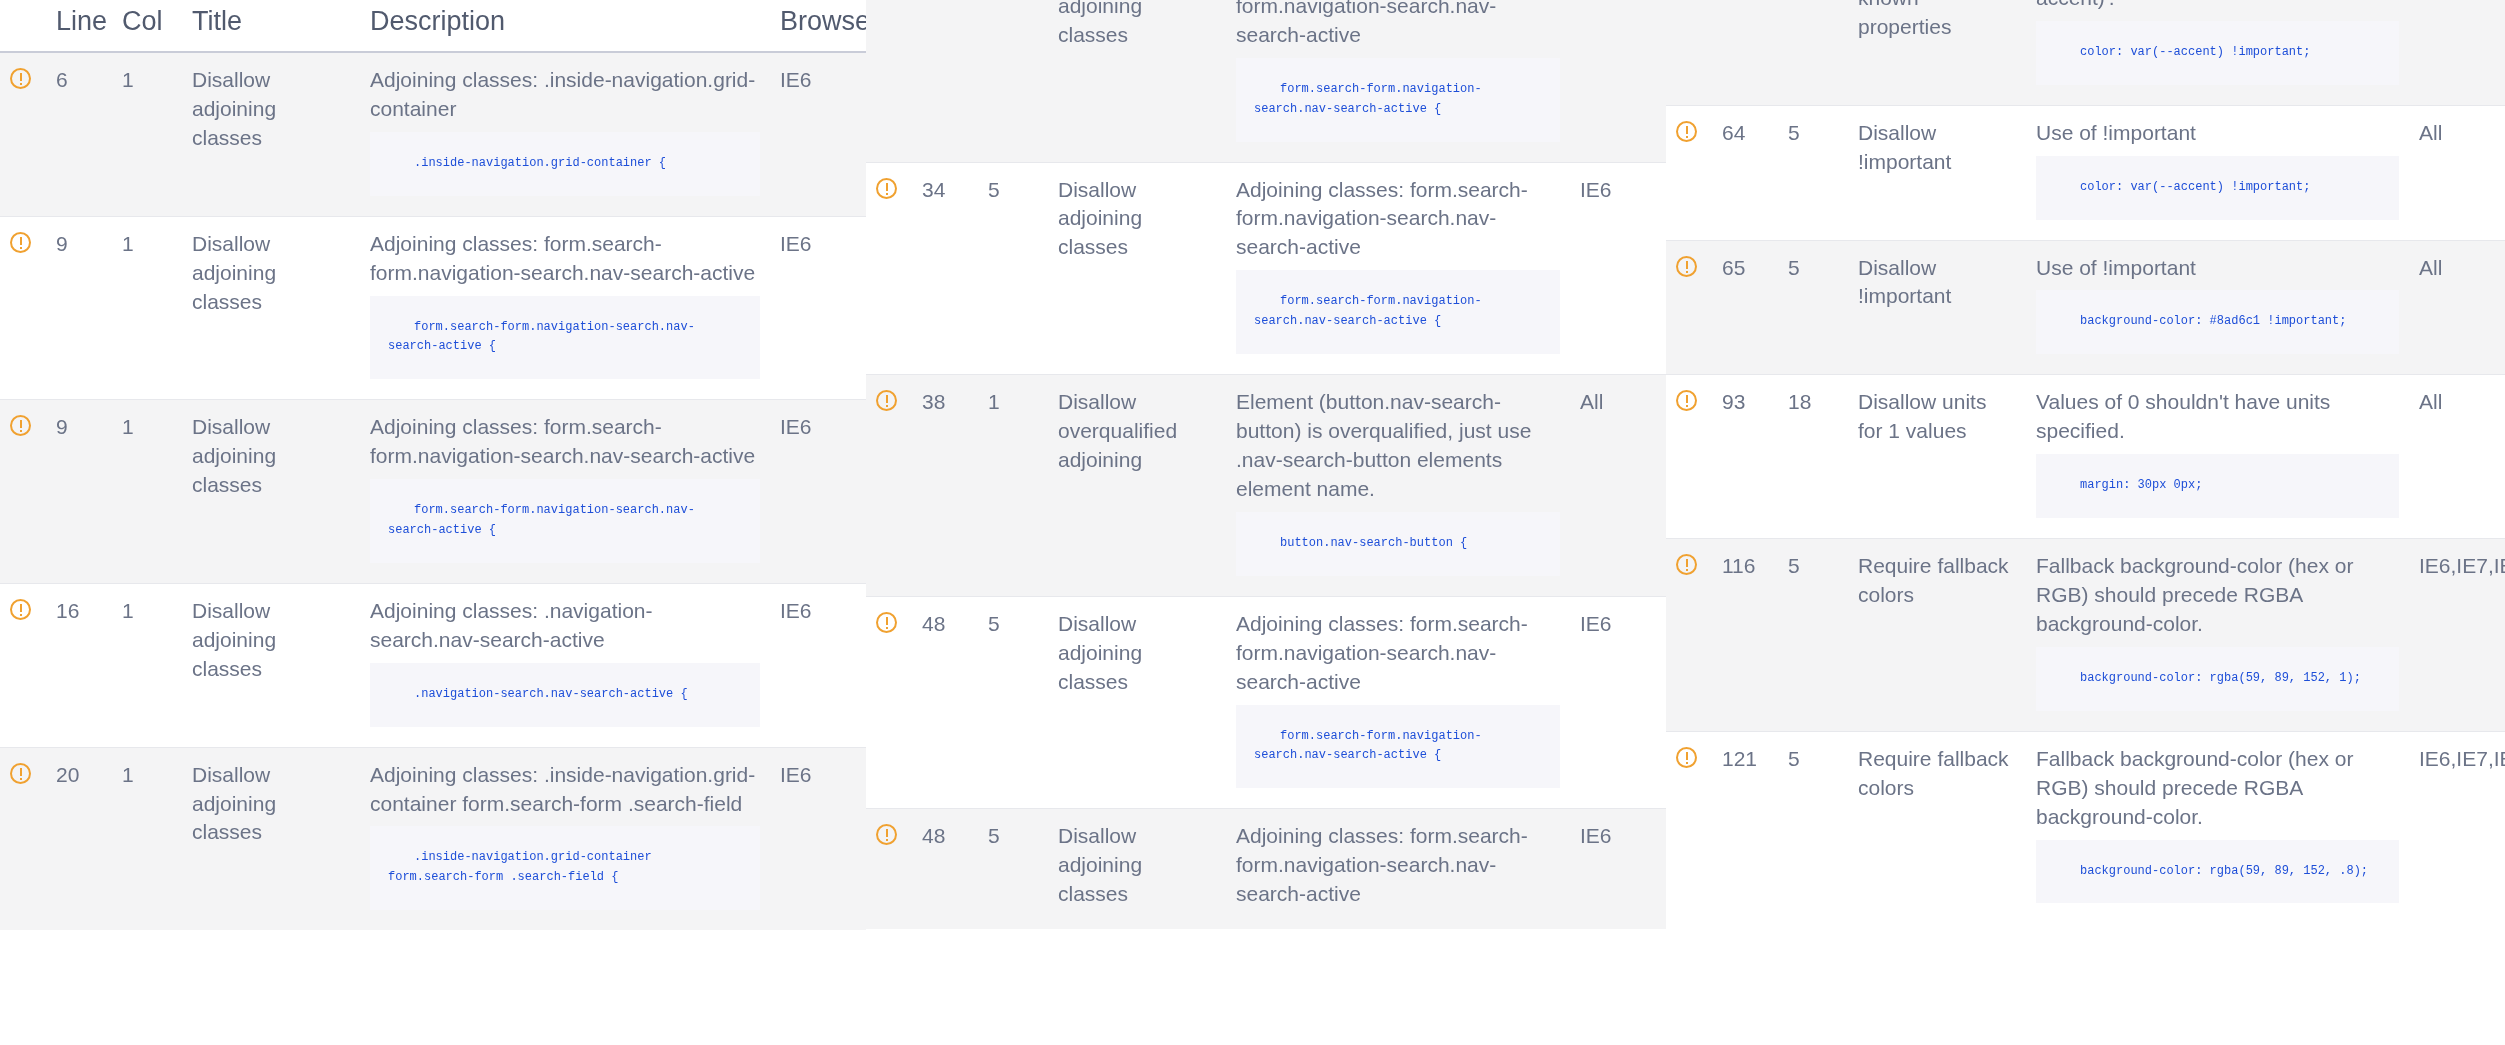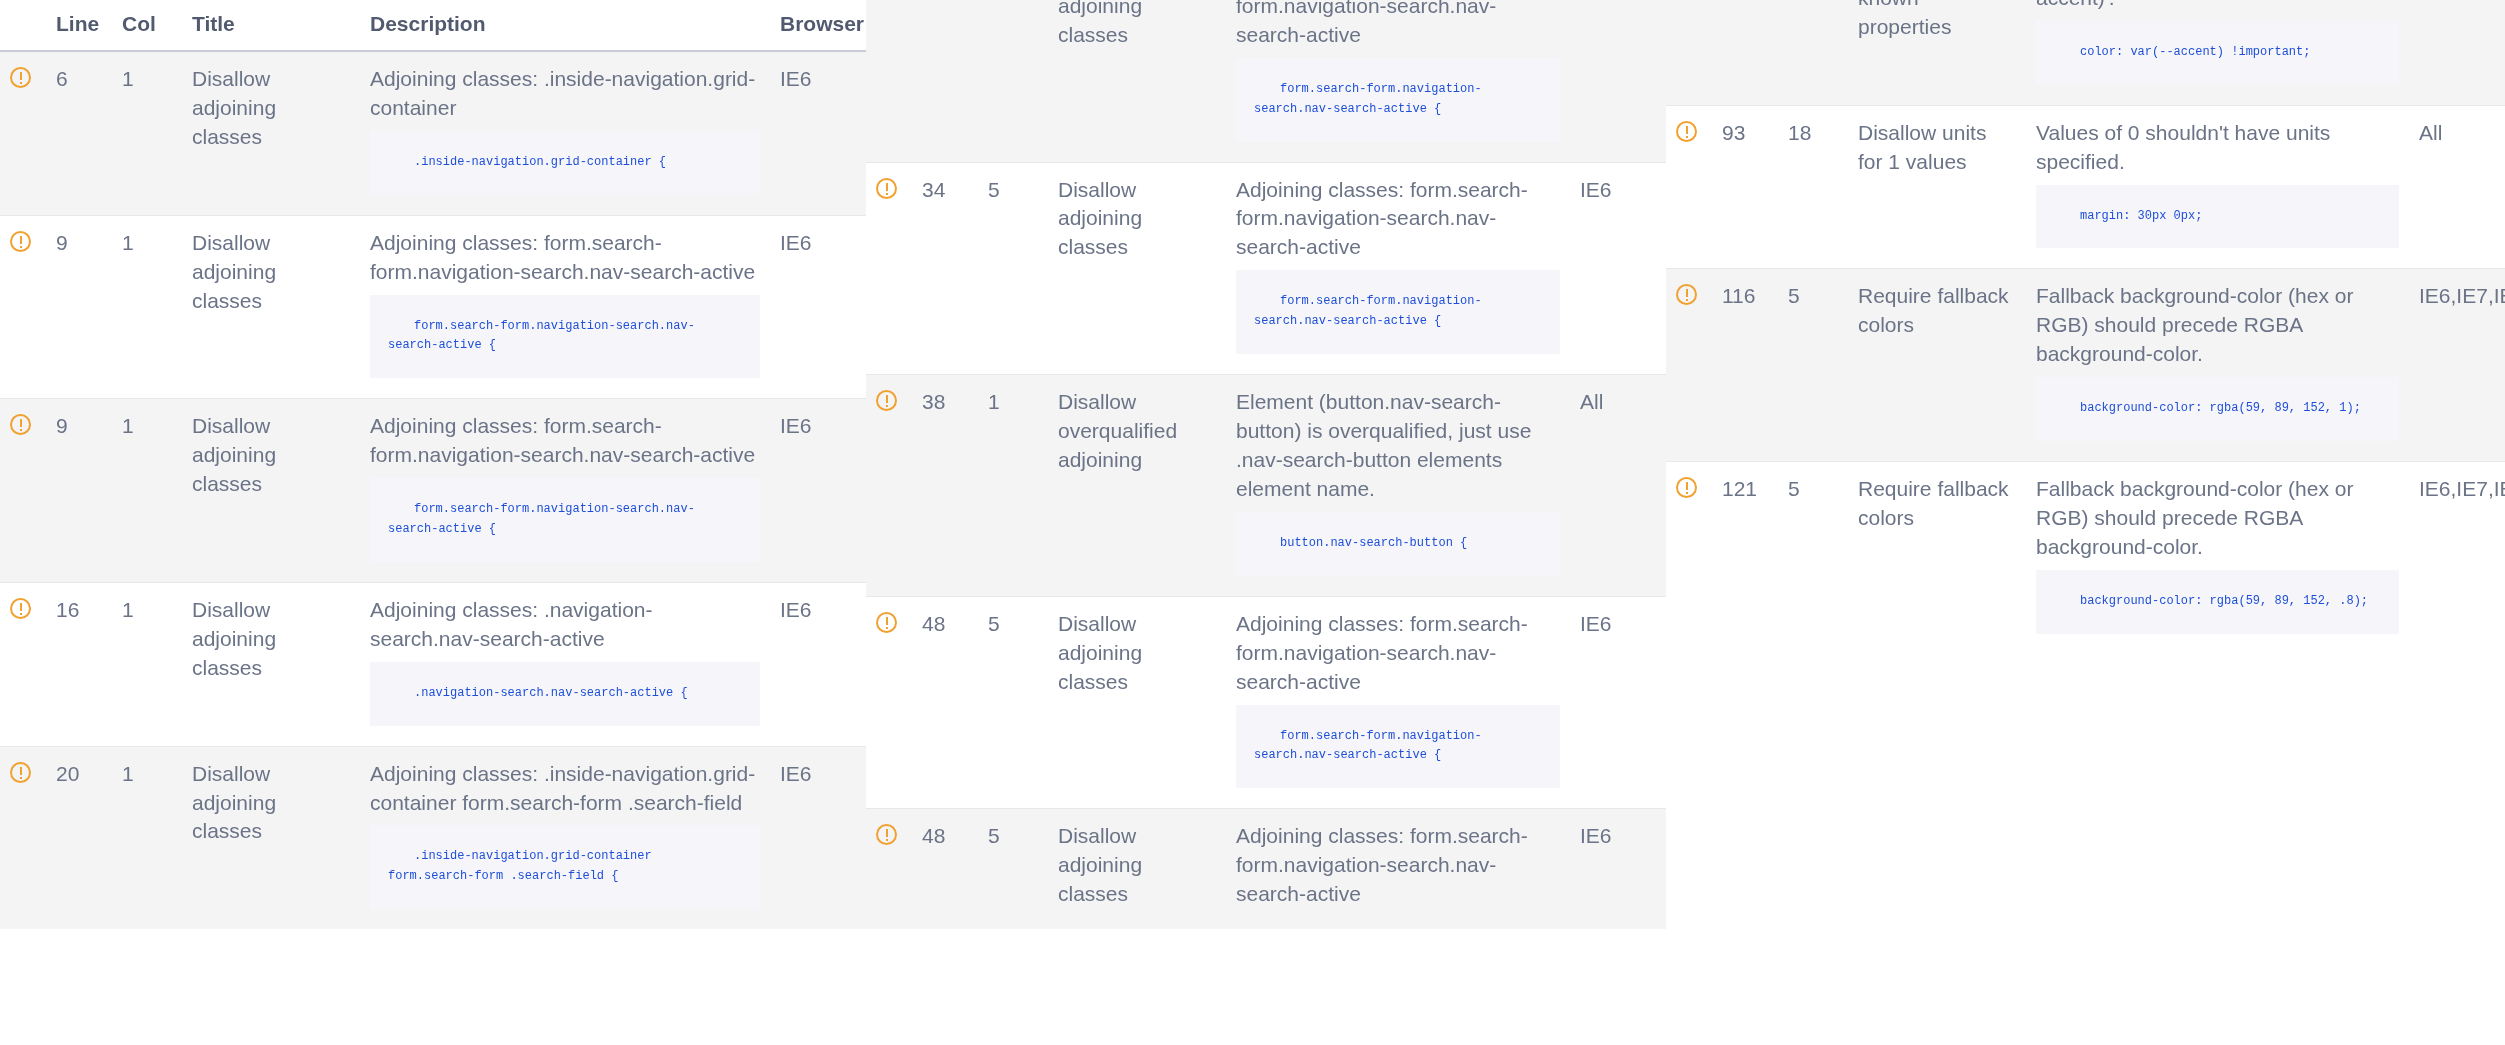--- a/index.html
+++ b/index.html
@@ -27,25 +27,25 @@
   .panel-2{ left:866px;  width:800px; }
   .panel-3{ left:1666px; width:839px; }
 
   table.report{
     border-collapse:collapse;
     width:100%;
     table-layout:fixed;
     font-size:21px;
   }
   table.report thead th{
-    font-size:21px;
-    font-weight:bold;
+    font-size:27px;
+    font-weight:normal;
     color:#515a6e;
     text-align:left;
-    padding:12px 10px 14px 10px;
+    padding:6px 10px 14px 10px;
     border-bottom:2px solid #c9ccd8;
     background:#ffffff;
     white-space:nowrap;
     vertical-align:bottom;
   }
   table.report tbody tr.row-odd  td{ background:#f4f4f5; }
   table.report tbody tr.row-even td{ background:#ffffff; }
   table.report tbody tr + tr td{ border-top:1px solid #e7e8ec; }
 
   table.report td{
@@ -282,20 +282,42 @@
             <td class="c-col">5</td>
             <td class="c-title">Require use of known properties</td>
             <td class="c-desc">
               <span class="desc-text">Expected (&lt;color&gt;) but found 'var(--accent)'.</span>
               <div class="snippet">color: var(--accent) !important;</div>
             </td>
             <td class="c-brow">All</td>
           </tr>
           <tr class="row-even">
             <td class="c-icon"><span class="warn-icon"></span></td>
+            <td class="c-line">64</td>
+            <td class="c-col">5</td>
+            <td class="c-title">Disallow !important</td>
+            <td class="c-desc">
+              <span class="desc-text">Use of !important</span>
+              <div class="snippet">color: var(--accent) !important;</div>
+            </td>
+            <td class="c-brow">All</td>
+          </tr>
+          <tr class="row-odd">
+            <td class="c-icon"><span class="warn-icon"></span></td>
+            <td class="c-line">65</td>
+            <td class="c-col">5</td>
+            <td class="c-title">Disallow !important</td>
+            <td class="c-desc">
+              <span class="desc-text">Use of !important</span>
+              <div class="snippet">background-color: #8ad6c1 !important;</div>
+            </td>
+            <td class="c-brow">All</td>
+          </tr>
+          <tr class="row-even">
+            <td class="c-icon"><span class="warn-icon"></span></td>
             <td class="c-line">93</td>
             <td class="c-col">18</td>
             <td class="c-title">Disallow units for 1 values</td>
             <td class="c-desc">
               <span class="desc-text">Values of 0 shouldn't have units specified.</span>
               <div class="snippet">margin: 30px 0px;</div>
             </td>
             <td class="c-brow">All</td>
           </tr>
           <tr class="row-odd">

